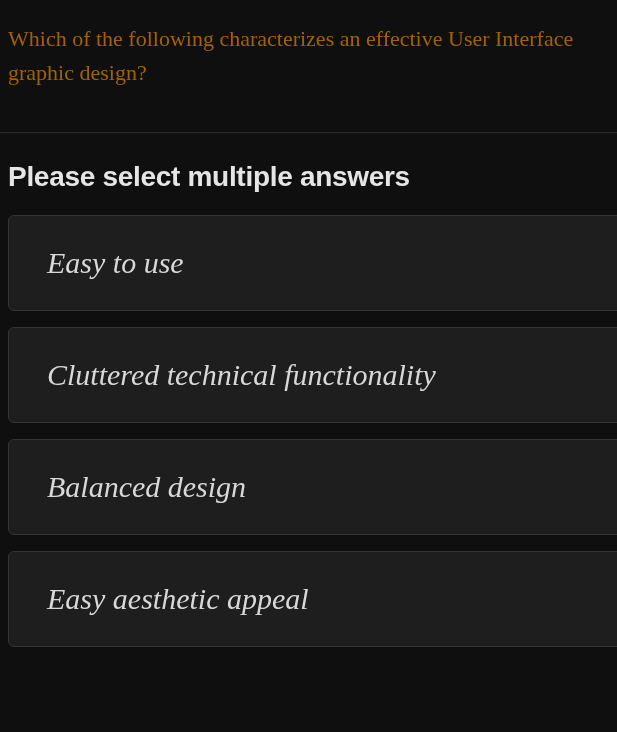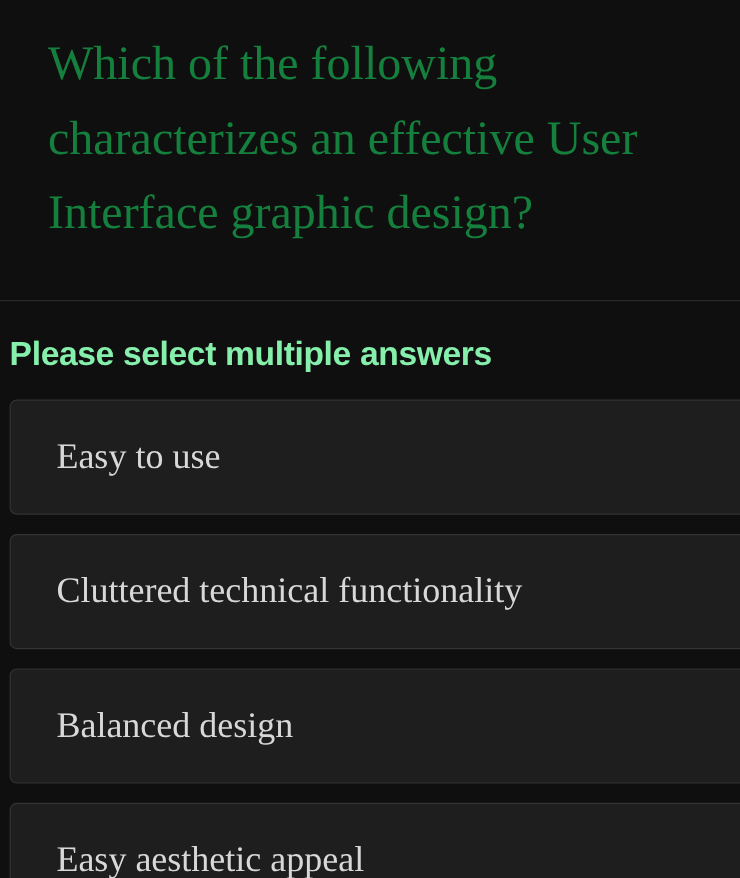--- a/index.html
+++ b/index.html
@@ -11,44 +11,44 @@
       width: 617px;
       height: 732px;
       background-color: #0f0f0f;
       font-family: Georgia, 'Times New Roman', serif;
       overflow: hidden;
     }
     .question-section {
       padding: 22px 8px 42px 8px;
     }
     .question-text {
-      color: #15803d;
-      font-size: 40px;
+      color: #a16207;
+      font-size: 22px;
       line-height: 1.55;
       font-weight: 400;
       font-family: Georgia, 'Times New Roman', serif;
-      margin-left: 32px;
     }
     .divider {
       height: 1px;
       background-color: #2a2a2a;
       width: 100%;
     }
     .instruction-section {
       padding: 28px 8px 22px 8px;
     }
     .instruction-text {
-      color: #86efac;
+      color: #e5e5e5;
       font-size: 28px;
       font-weight: 700;
       font-family: 'Segoe UI', Arial, sans-serif;
       letter-spacing: -0.3px;
     }
     .options-container {
       padding: 0 0 0 8px;
+      font-style: italic;
     }
     .option {
       background-color: #1e1e1e;
       border: 1px solid #333333;
       border-radius: 6px;
       padding: 30px 38px;
       margin-bottom: 16px;
       cursor: pointer;
       margin-right: -10px;
     }

